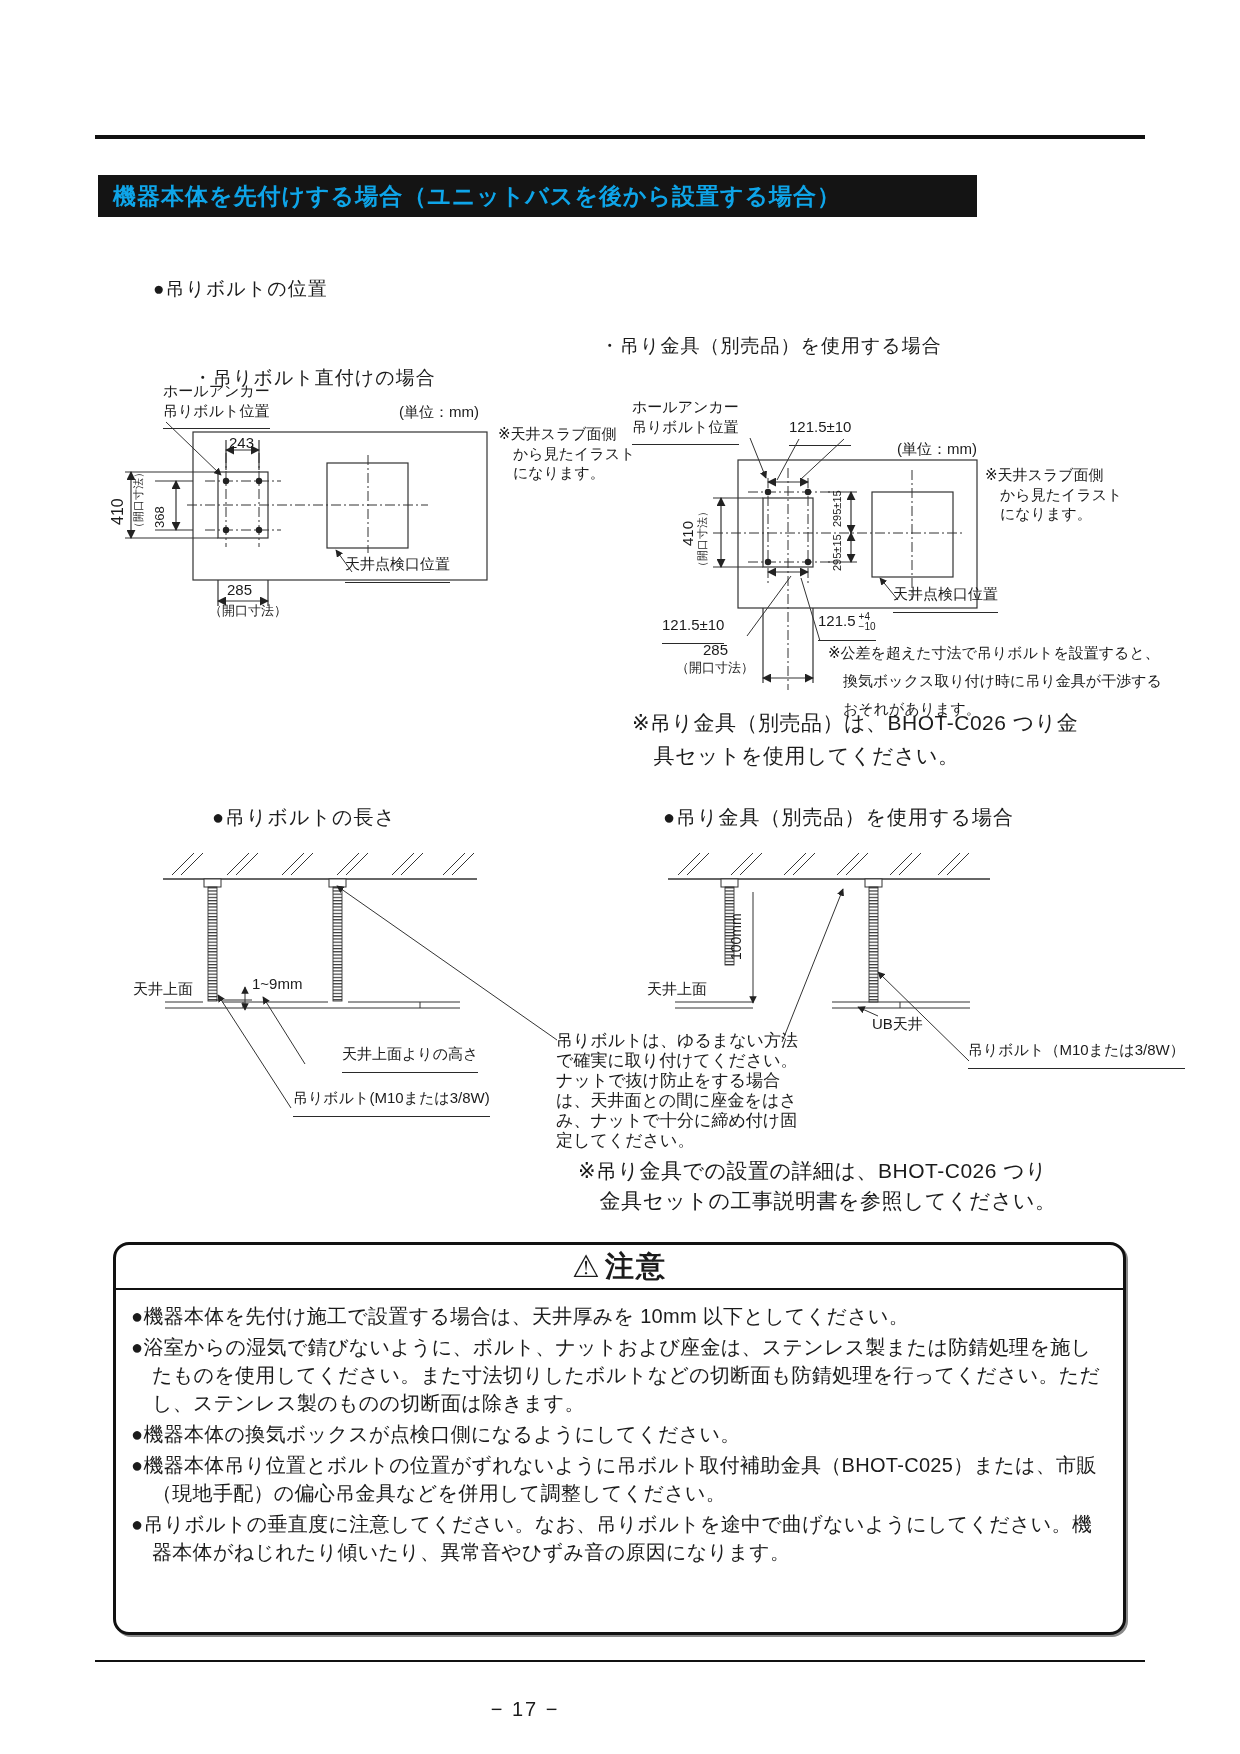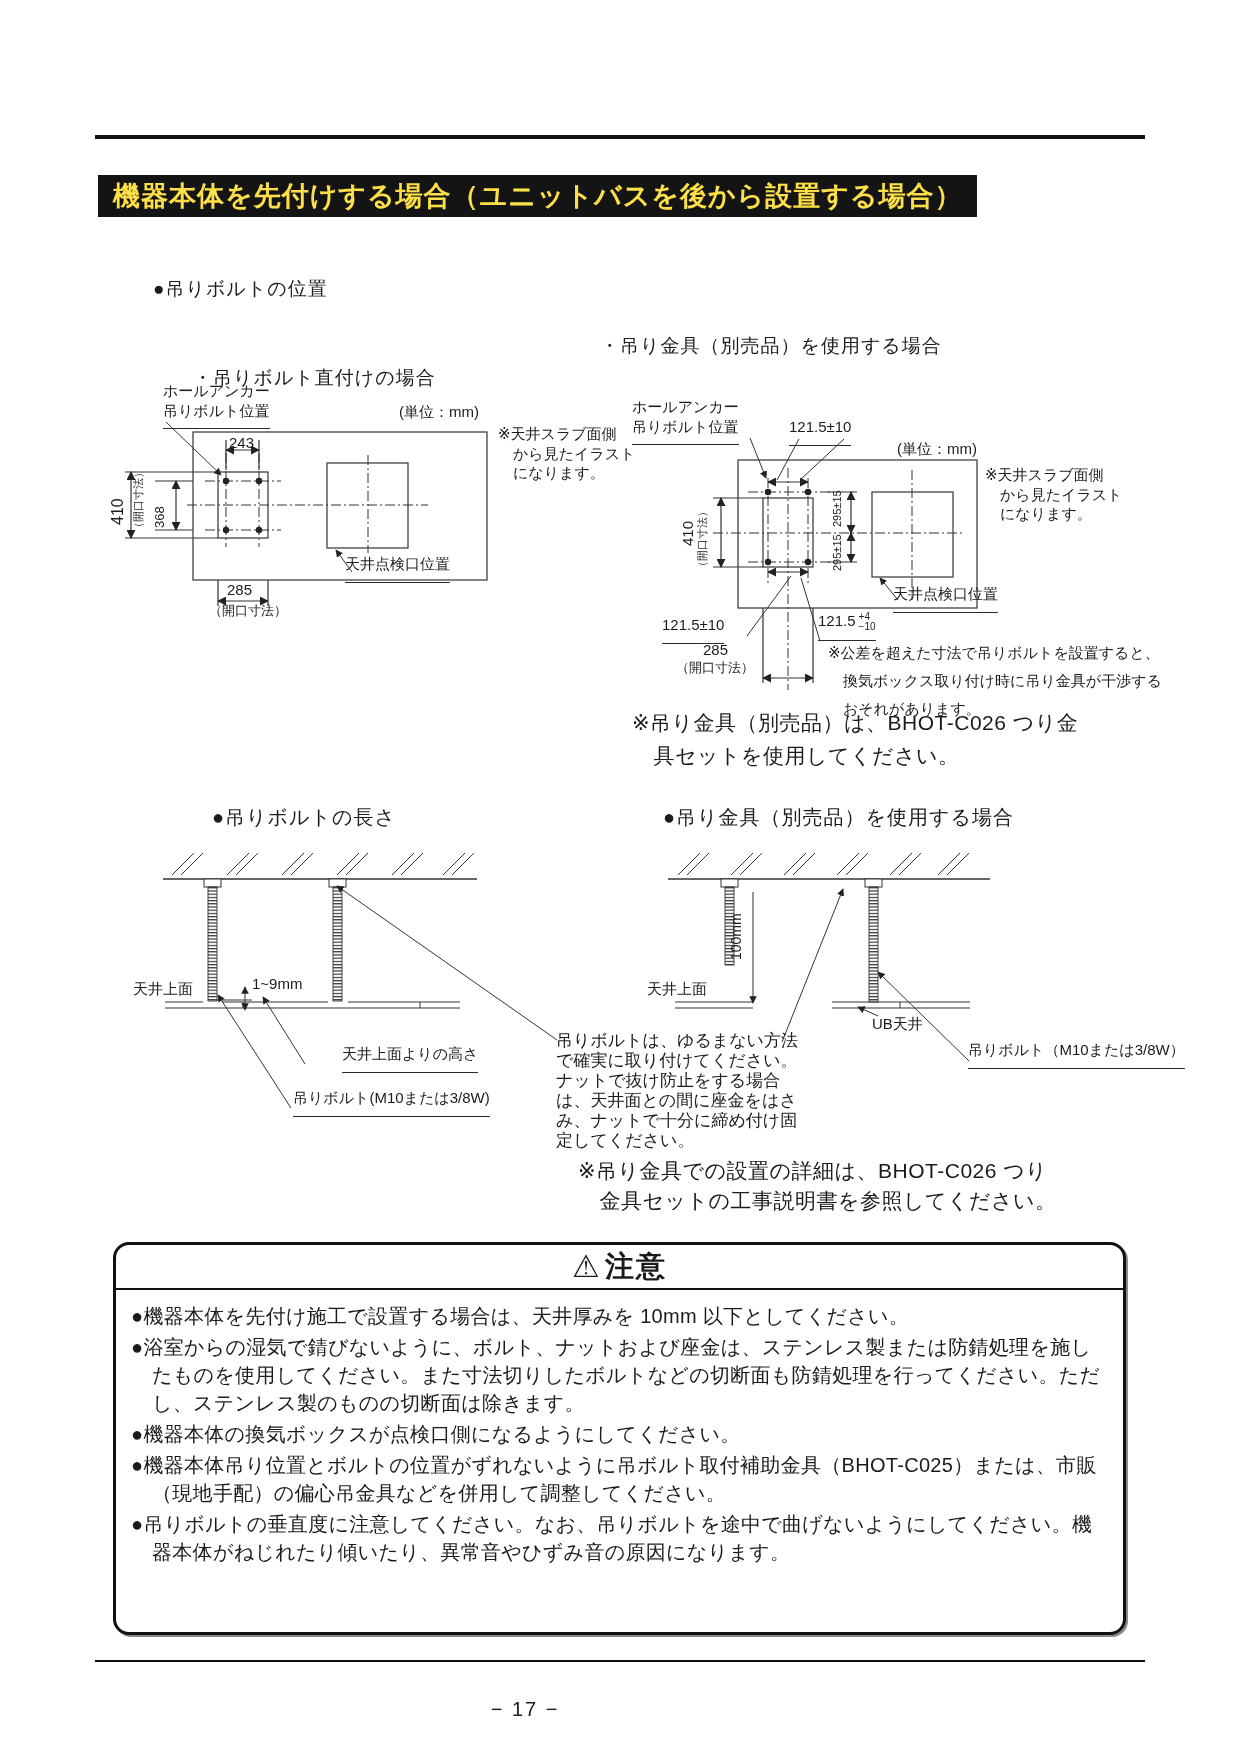--- a/index.html
+++ b/index.html
@@ -7,21 +7,21 @@
     position:relative;width:1240px;height:1754px;background:#ffffff;
     font-family:"Liberation Sans","DejaVu Sans",sans-serif;color:#1b1b1b;
     margin:0 auto;overflow:hidden;
   }
   .lb{position:absolute;white-space:pre-line;line-height:1.3;}
   .rot{position:absolute;white-space:nowrap;transform:rotate(-90deg);transform-origin:left top;line-height:1;}
   .ul{border-bottom:1.5px solid #2a2a2a;padding-bottom:8px;}
   .rule{position:absolute;background:#111;}
   .hbar{position:absolute;left:98px;top:175px;width:879px;height:42px;background:#141414;
         display:flex;align-items:center;}
-  .hbar span{color:#fde047;font-size:27px;font-weight:bold;padding-left:15px;letter-spacing:1px;}
+  .hbar span{color:#0ea5e9;font-size:23px;font-weight:bold;padding-left:15px;letter-spacing:1px;}
   .h2{font-size:23px;font-weight:bold;letter-spacing:1px;}
   .h3{font-size:19px;letter-spacing:1px;}
   svg.overlay{position:absolute;left:0;top:0;}
   .tolwrap{display:inline-flex;flex-direction:column;font-size:10px;line-height:10px;
            vertical-align:middle;margin-left:3px;}
   
   .caution{
     position:absolute;left:113px;top:1242px;width:1013px;height:393px;
     border:3px solid #111;border-radius:16px;background:#fff;box-sizing:border-box;
     box-shadow:2px 2px 0 rgba(40,40,40,.55);

